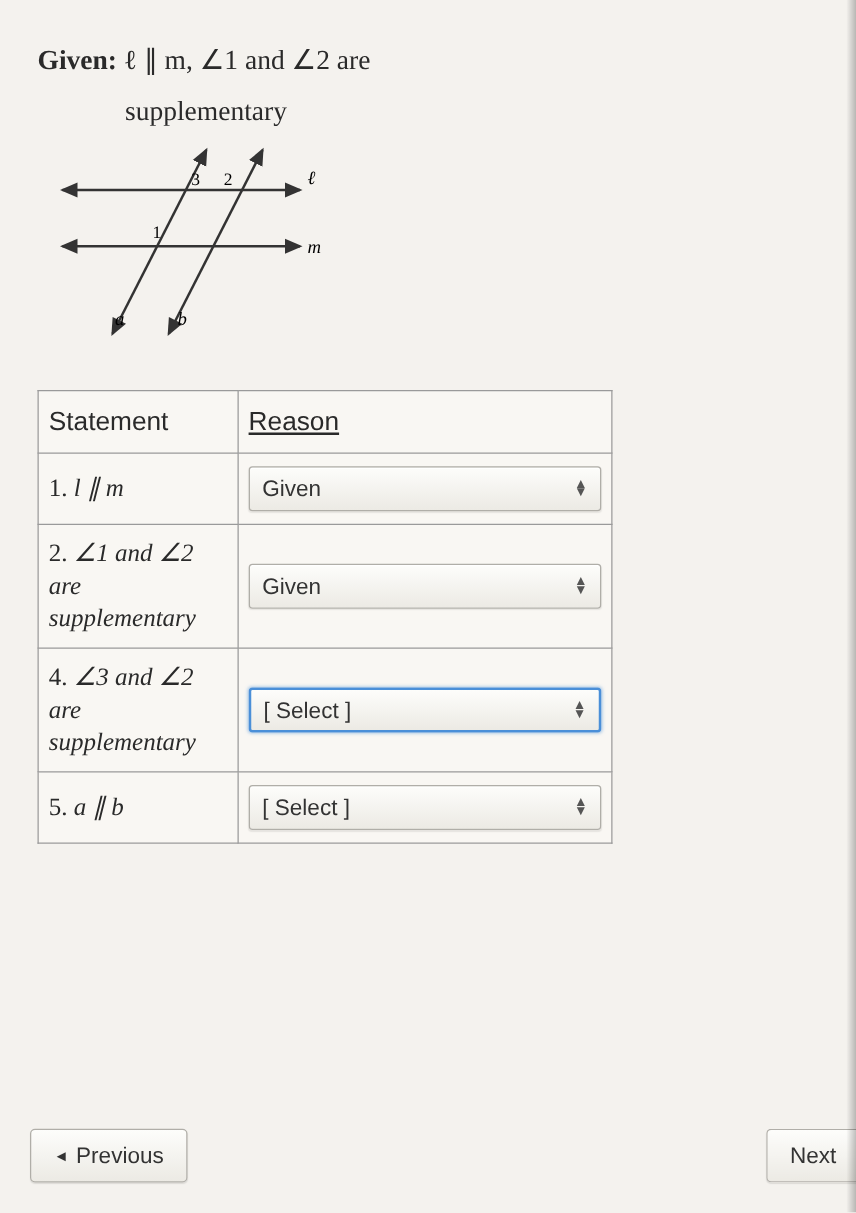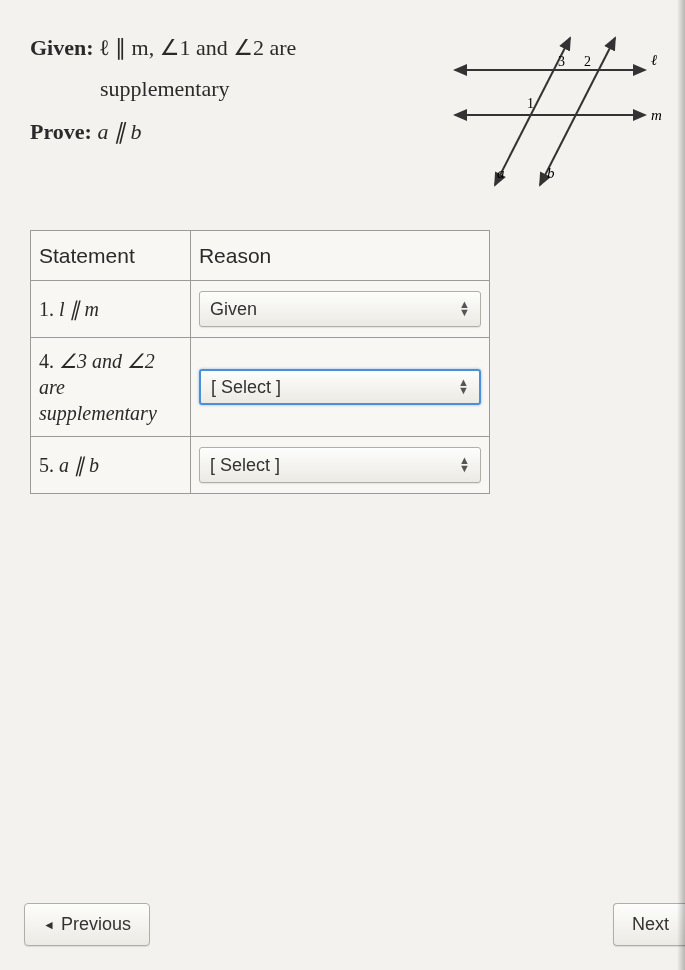--- a/index.html
+++ b/index.html
@@ -13,20 +13,21 @@
     color: #2a2a2a;
   }
   .content {
     padding: 30px 20px 20px 30px;
   }
   .problem-header {
     display: flex;
     justify-content: space-between;
     align-items: flex-start;
     margin-bottom: 30px;
+    flex-direction: column;
   }
   .problem-text {
     flex: 1;
     font-size: 22px;
     line-height: 1.6;
   }
   .given-line, .prove-line {
     margin-bottom: 6px;
   }
   .indent { margin-left: 70px; }
@@ -48,21 +49,21 @@
     vertical-align: middle;
     font-size: 20px;
   }
   table.proof th {
     font-weight: normal;
     font-family: Arial, sans-serif;
     font-size: 21px;
     height: 50px;
   }
   .stmt-col { width: 160px; }
-  .reason-col { width: 300px; }
+  .reason-col { width: 300px; text-decoration: underline; }
   .stmt-cell {
     font-style: italic;
     line-height: 1.3;
   }
   .stmt-num { font-style: normal; }
   .reason-cell {
     padding: 18px 12px;
   }
   .select-box {
     display: flex;
@@ -130,24 +131,20 @@
 <body>
 
 <div class="content">
   <div class="problem-header">
     <div class="problem-text">
       <div class="given-line">
         <strong>Given:</strong>
         <span>ℓ ∥ m, ∠1 and ∠2 are</span>
       </div>
       <div class="given-line indent">supplementary</div>
-      <div class="prove-line" style="margin-top:8px;">
-        <strong>Prove:</strong>
-        <em>a ∥ b</em>
-      </div>
     </div>
 
     <svg class="diagram" viewBox="0 0 230 170">
       <defs>
         <marker id="arr" markerWidth="8" markerHeight="8" refX="6" refY="4" orient="auto">
           <path d="M0,1 L7,4 L0,7 Z" fill="#333"></path>
         </marker>
         <marker id="arrL" markerWidth="8" markerHeight="8" refX="1" refY="4" orient="auto">
           <path d="M7,1 L0,4 L7,7 Z" fill="#333"></path>
         </marker>
@@ -185,20 +182,32 @@
             <div class="select-box">
               <span>Given</span>
               <span class="spinner">
                 <span>▲</span>
                 <span>▼</span>
               </span>
             </div>
           </td>
         </tr>
         <tr>
+          <td class="stmt-cell"><span class="stmt-num">2.</span> ∠1 and ∠2<br>are<br>supplementary</td>
+          <td class="reason-cell">
+            <div class="select-box">
+              <span>Given</span>
+              <span class="spinner">
+                <span>▲</span>
+                <span>▼</span>
+              </span>
+            </div>
+          </td>
+        </tr>
+        <tr>
           <td class="stmt-cell"><span class="stmt-num">4.</span> ∠3 and ∠2<br>are<br>supplementary</td>
           <td class="reason-cell">
             <div class="select-box focused">
               <span>[ Select ]</span>
               <span class="spinner">
                 <span>▲</span>
                 <span>▼</span>
               </span>
             </div>
           </td>

